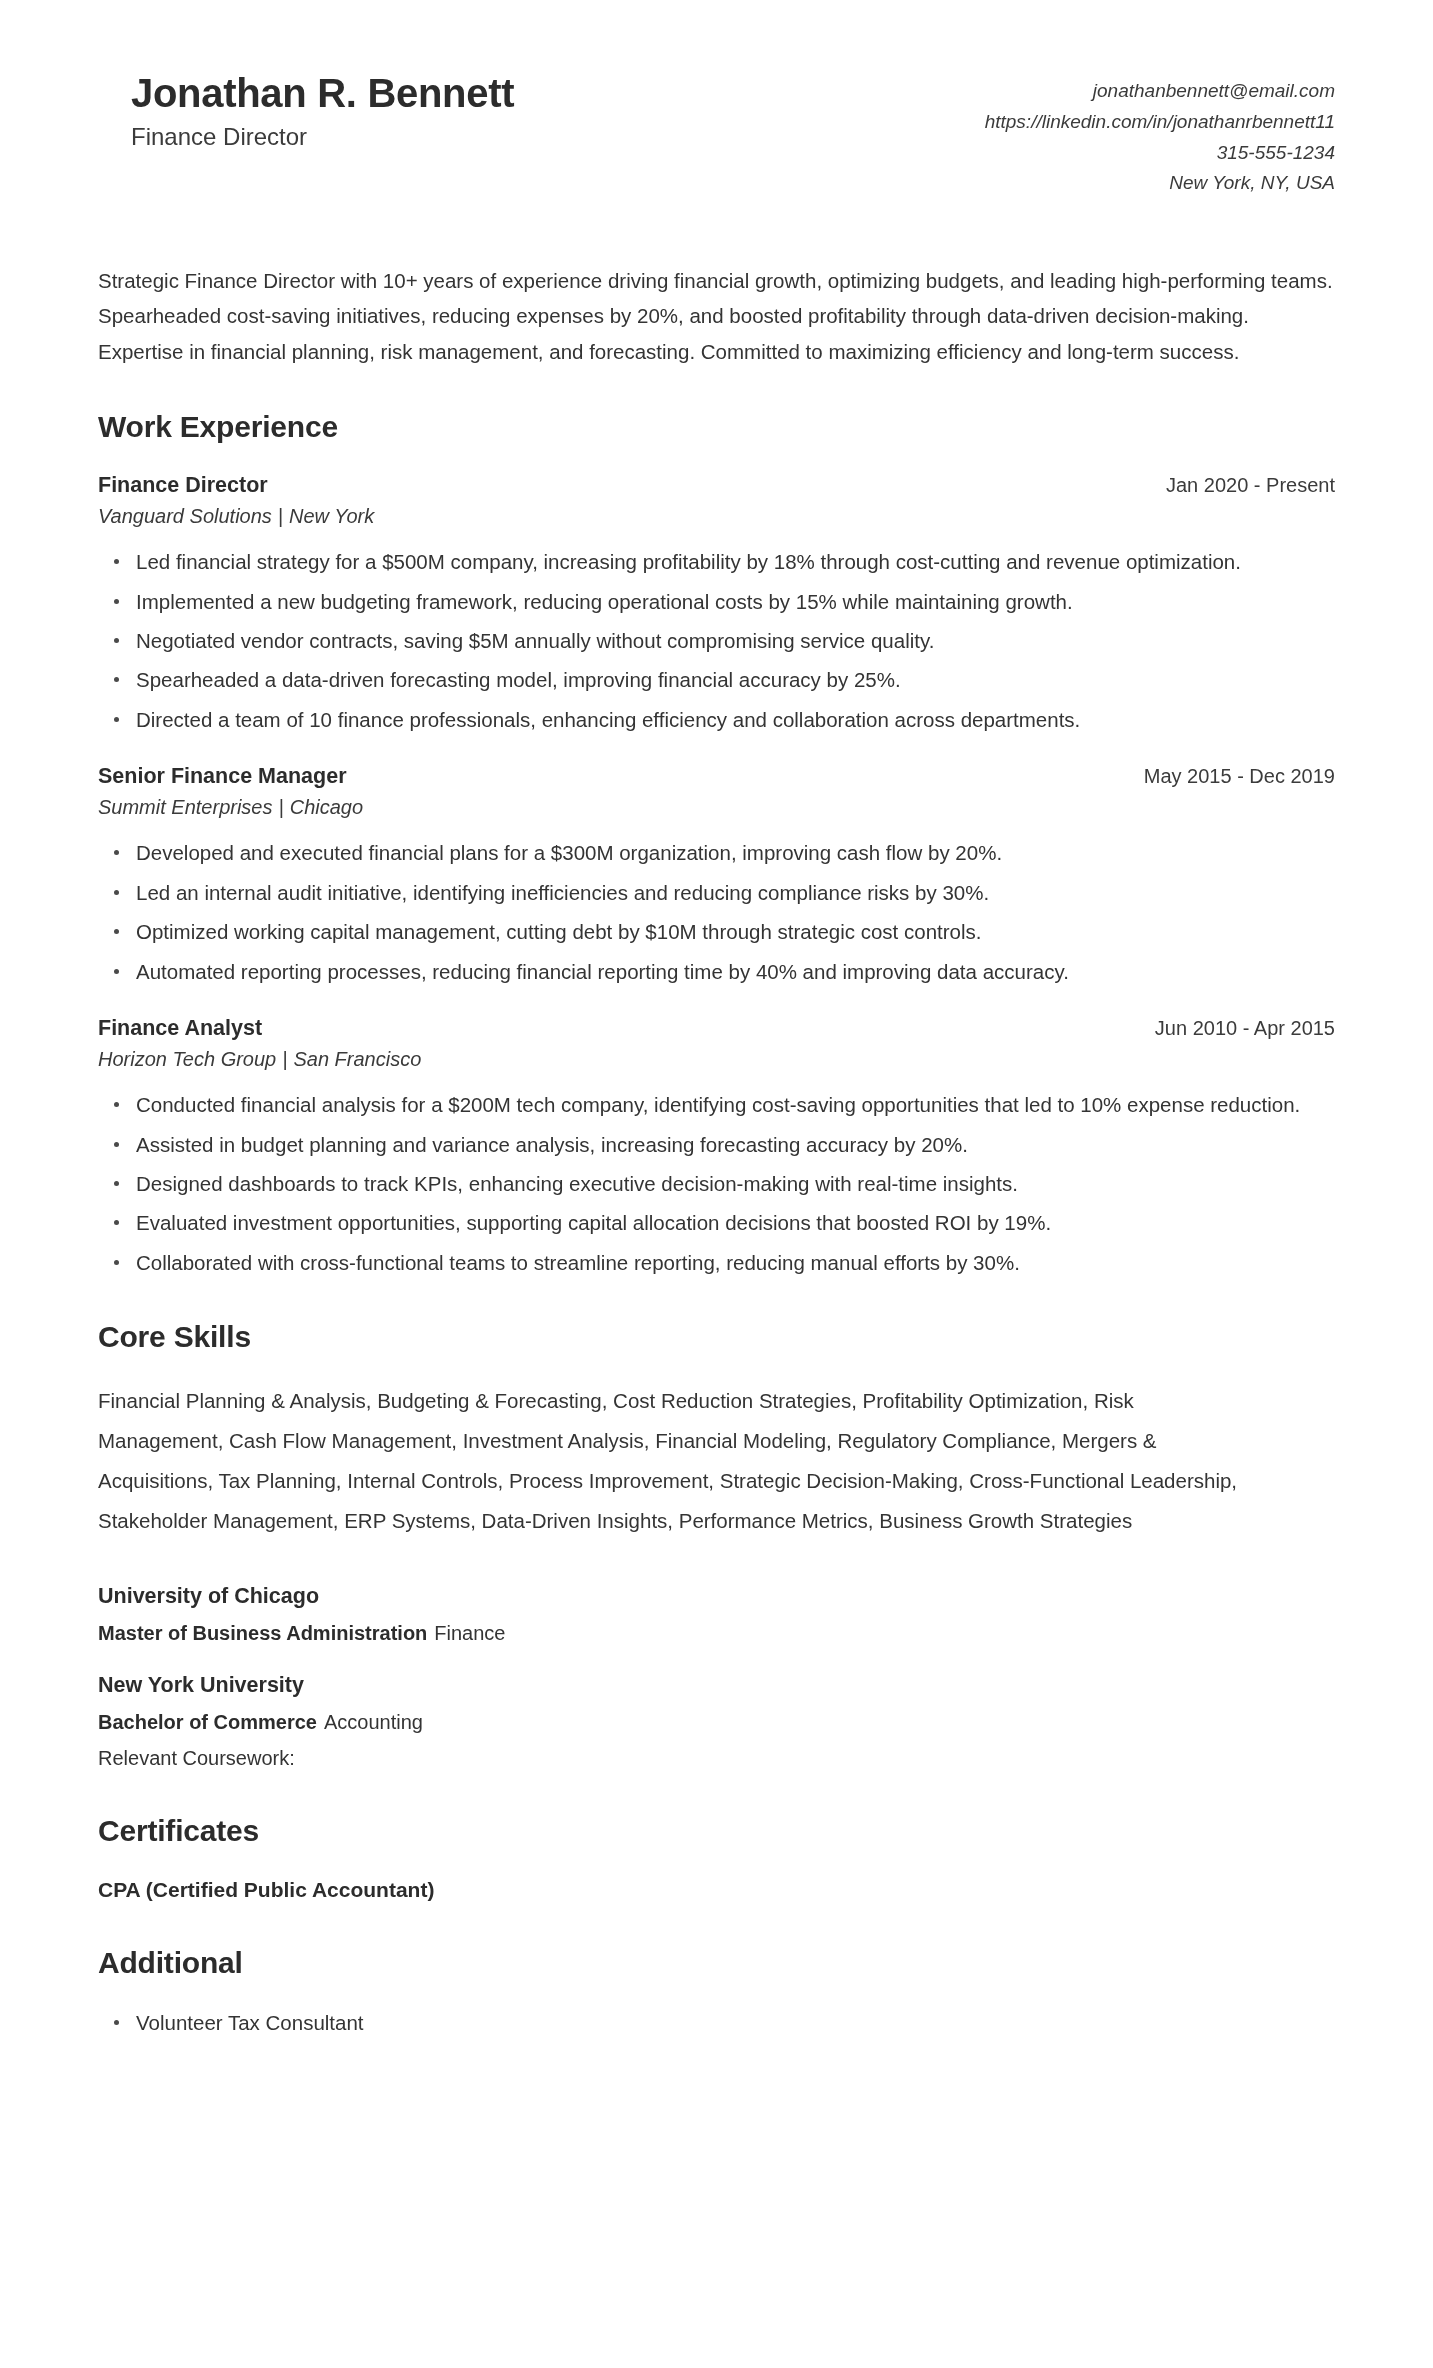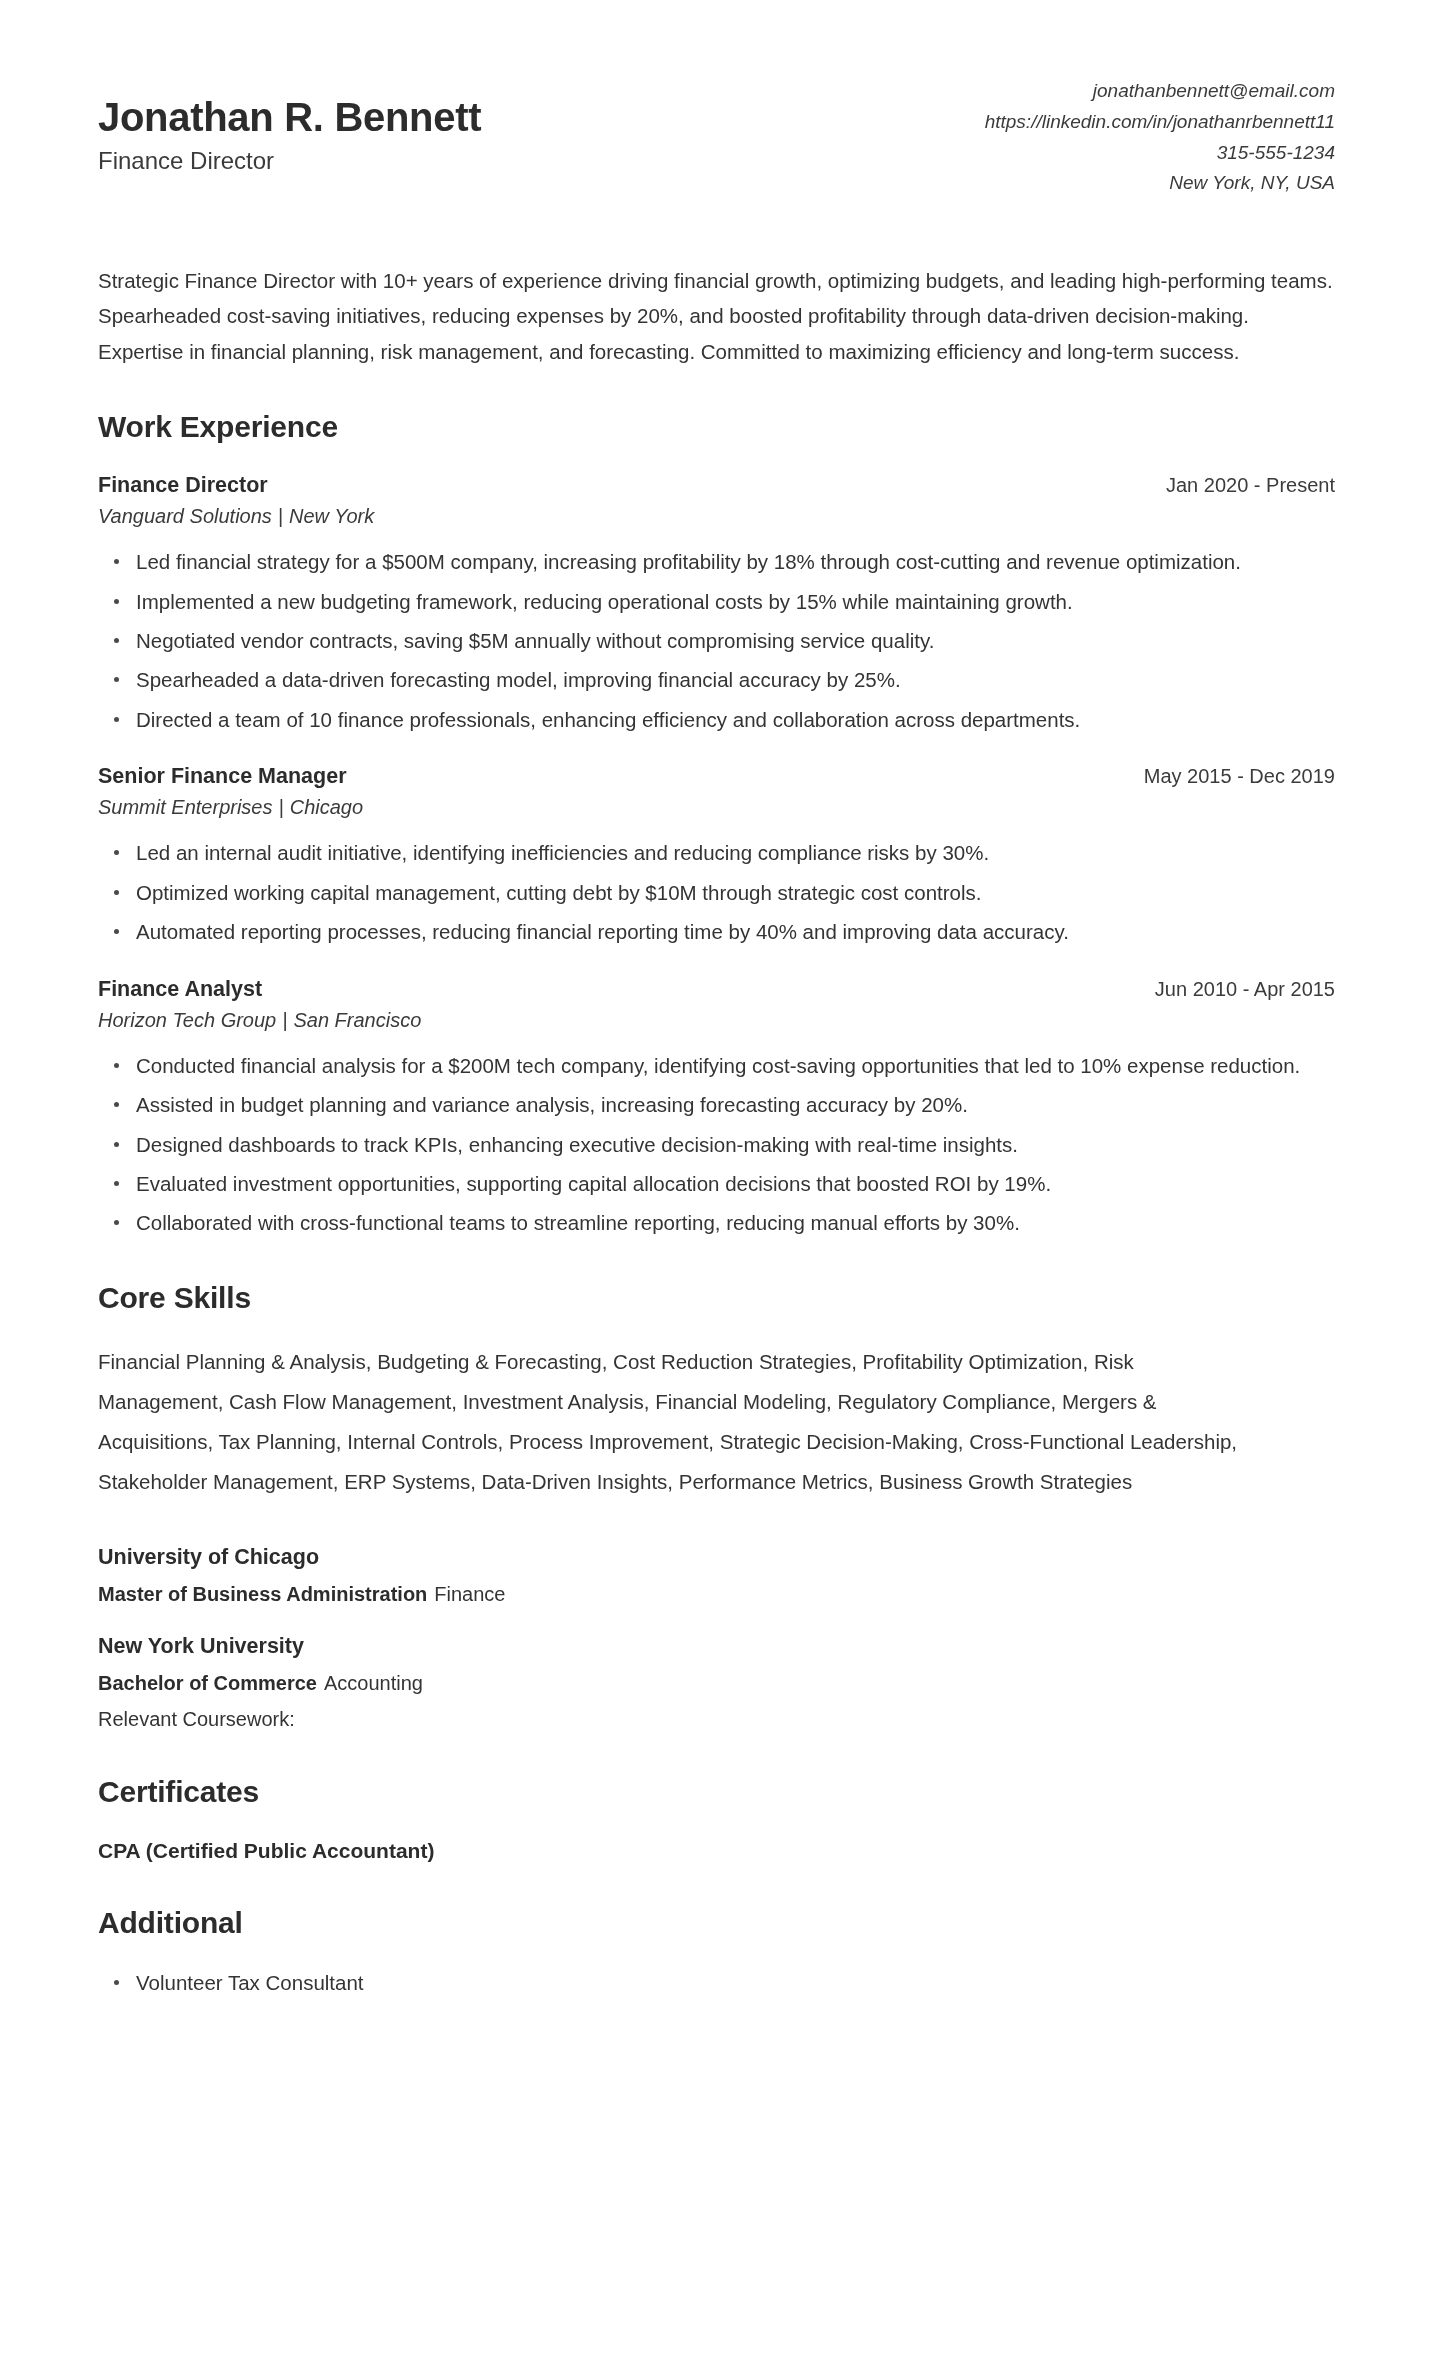--- a/index.html
+++ b/index.html
@@ -19,22 +19,23 @@
     min-height: 2368px;
     box-sizing: border-box;
     padding: 62px 98px 40px 98px;
     background: #ffffff;
   }
 
   
   .header {
     display: flex;
     justify-content: space-between;
-    align-items: center;
+    align-items: flex-start;
     margin-bottom: 0;
+    margin-left: 33px;
   }
   .header-left { padding-top: 8px; }
   .full-name {
     font-size: 40px;
     font-weight: bold;
     letter-spacing: -0.3px;
     color: #2c2c2c;
     line-height: 1.18;
     margin: 0 0 6px 0;
   }
@@ -209,20 +210,21 @@
 
     <div class="entry">
       <div class="entry-head">
         <div class="entry-title">Senior Finance Manager</div>
         <div class="entry-date">May 2015 - Dec 2019</div>
       </div>
       <div class="entry-sub">
         <span>Summit Enterprises</span><span class="sep">|</span><span>Chicago</span>
       </div>
       <ul class="bullets">
+        <li>Developed and executed financial plans for a $300M organization, improving cash flow by 20%.</li>
         <li>Led an internal audit initiative, identifying inefficiencies and reducing compliance risks by 30%.</li>
         <li>Optimized working capital management, cutting debt by $10M through strategic cost controls.</li>
         <li>Automated reporting processes, reducing financial reporting time by 40% and improving data accuracy.</li>
       </ul>
     </div>
 
     <div class="entry">
       <div class="entry-head">
         <div class="entry-title">Finance Analyst</div>
         <div class="entry-date">Jun 2010 - Apr 2015</div>

